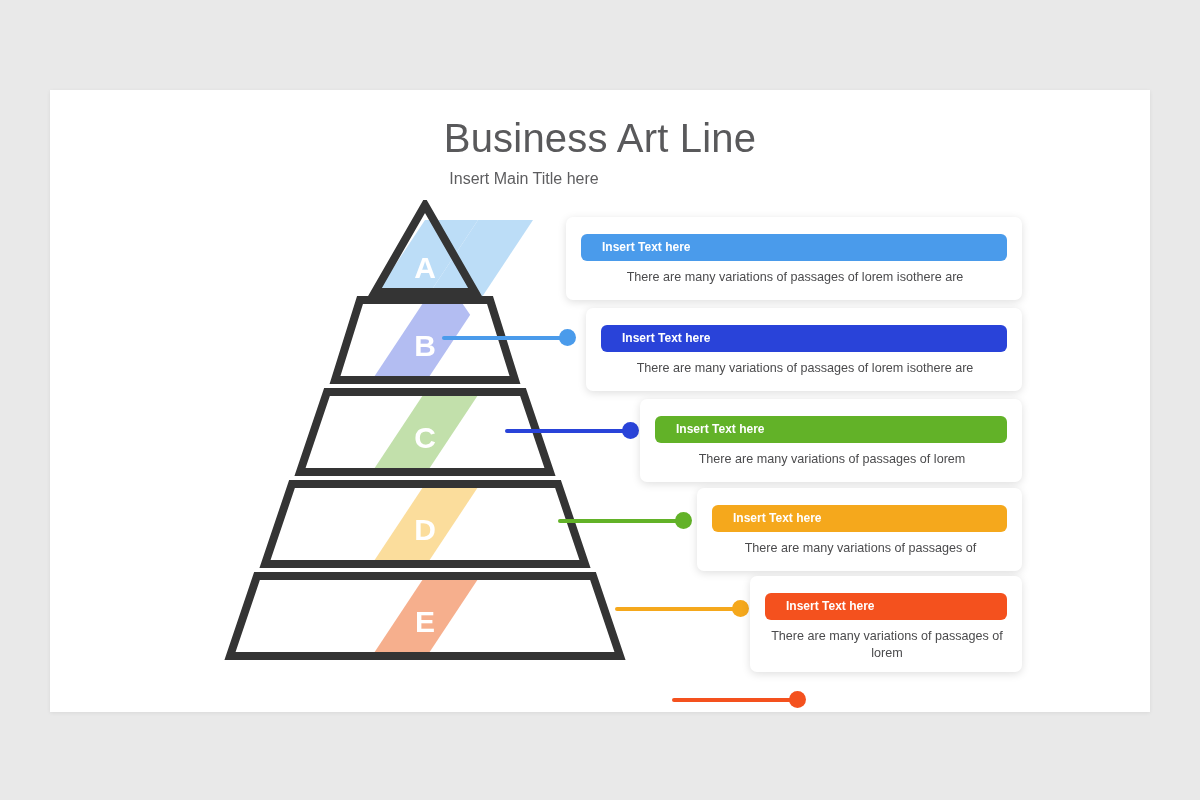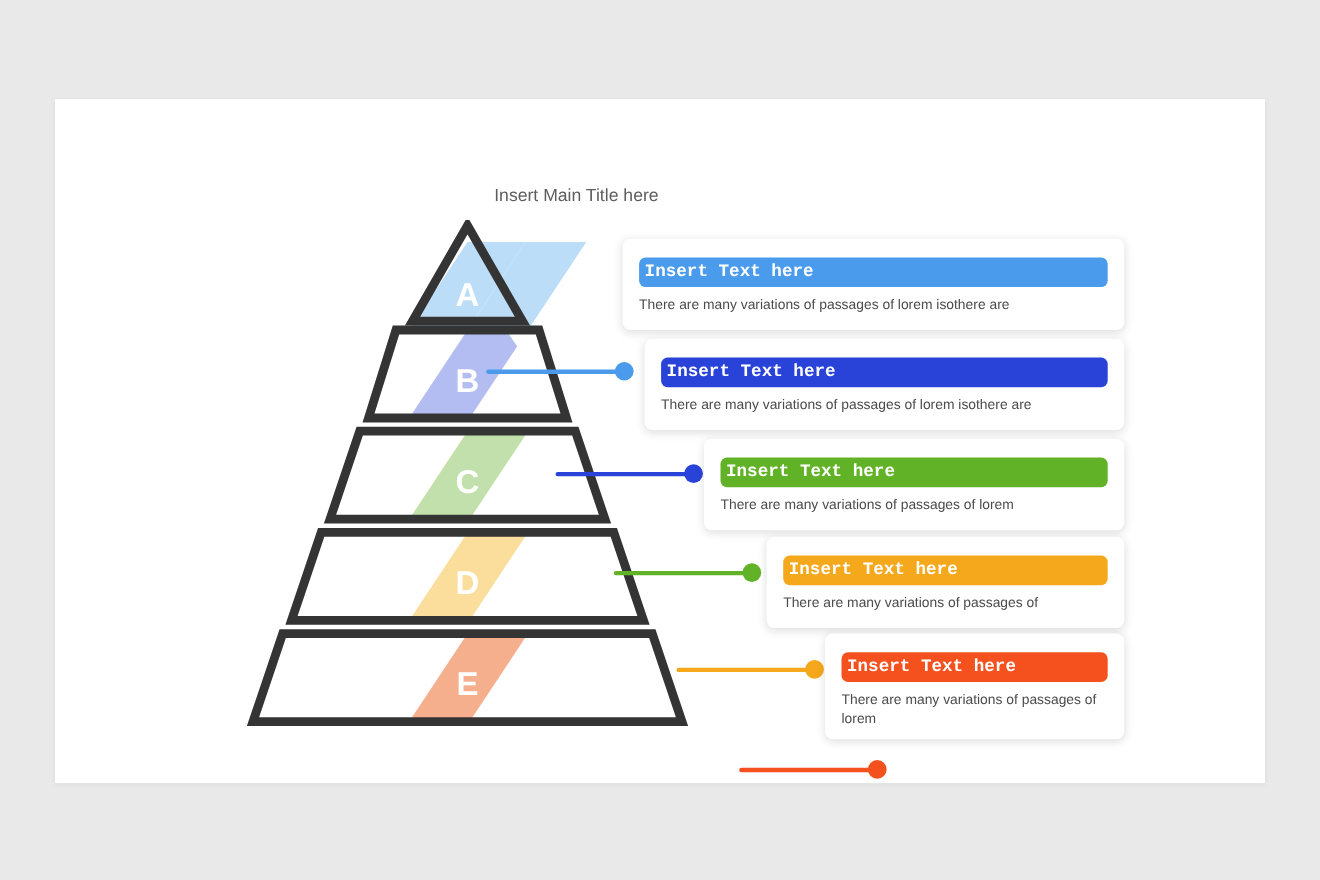--- a/index.html
+++ b/index.html
@@ -99,43 +99,44 @@
     background: #ffffff;
     border-radius: 7px;
     box-shadow: 0 2px 9px rgba(0,0,0,0.13);
     box-sizing: border-box;
   }
   .card-header {
     position: absolute;
     height: 27px;
     border-radius: 6px;
     color: #ffffff;
-    font-size: 16px;
+    font-size: 12px;
     font-weight: bold;
     line-height: 27px;
-    padding-left: 5px;
+    padding-left: 21px;
     box-sizing: border-box;
     white-space: nowrap;
     overflow: hidden;
-    font-family: Liberation Mono, monospace;
   }
   .card-body {
     position: absolute;
     font-size: 12.6px;
     color: #4b4b4d;
     line-height: 17px;
+    text-align: center;
   }
 </style>
 </head>
 <body>
 
 <div id="stage">
 
   <div id="slide">
 
+    <div id="title">Business Art Line</div>
     <div id="subtitle">Insert Main Title here</div>
 
     <div id="pyramid">
       <svg width="660" height="480" viewBox="0 0 660 480" xmlns="http://www.w3.org/2000/svg">
 
         <defs>
 
           <clipPath id="clipB">
               <path d="M265,100 L365,100 L420,180 L210,180 Z"></path>
             </clipPath>

